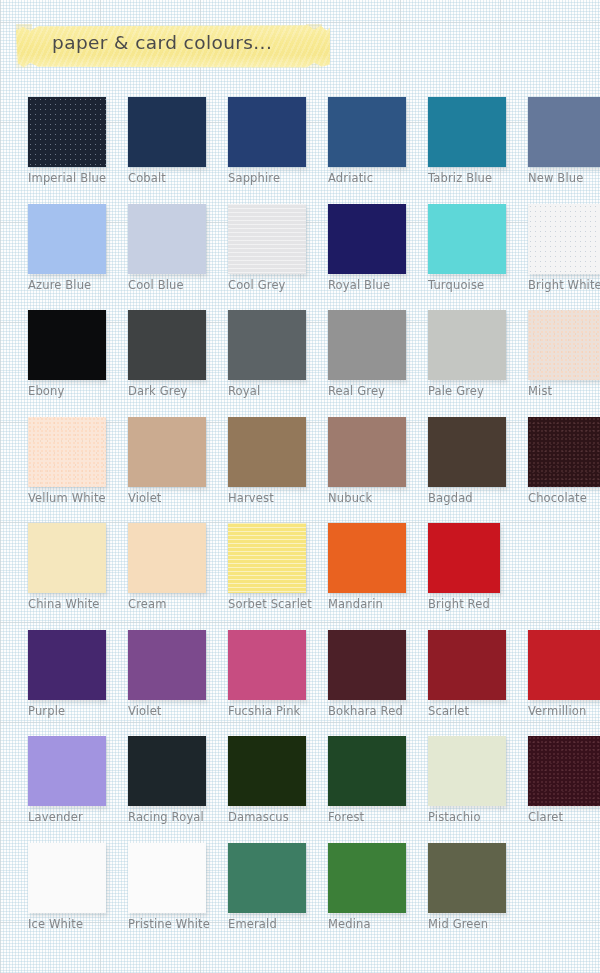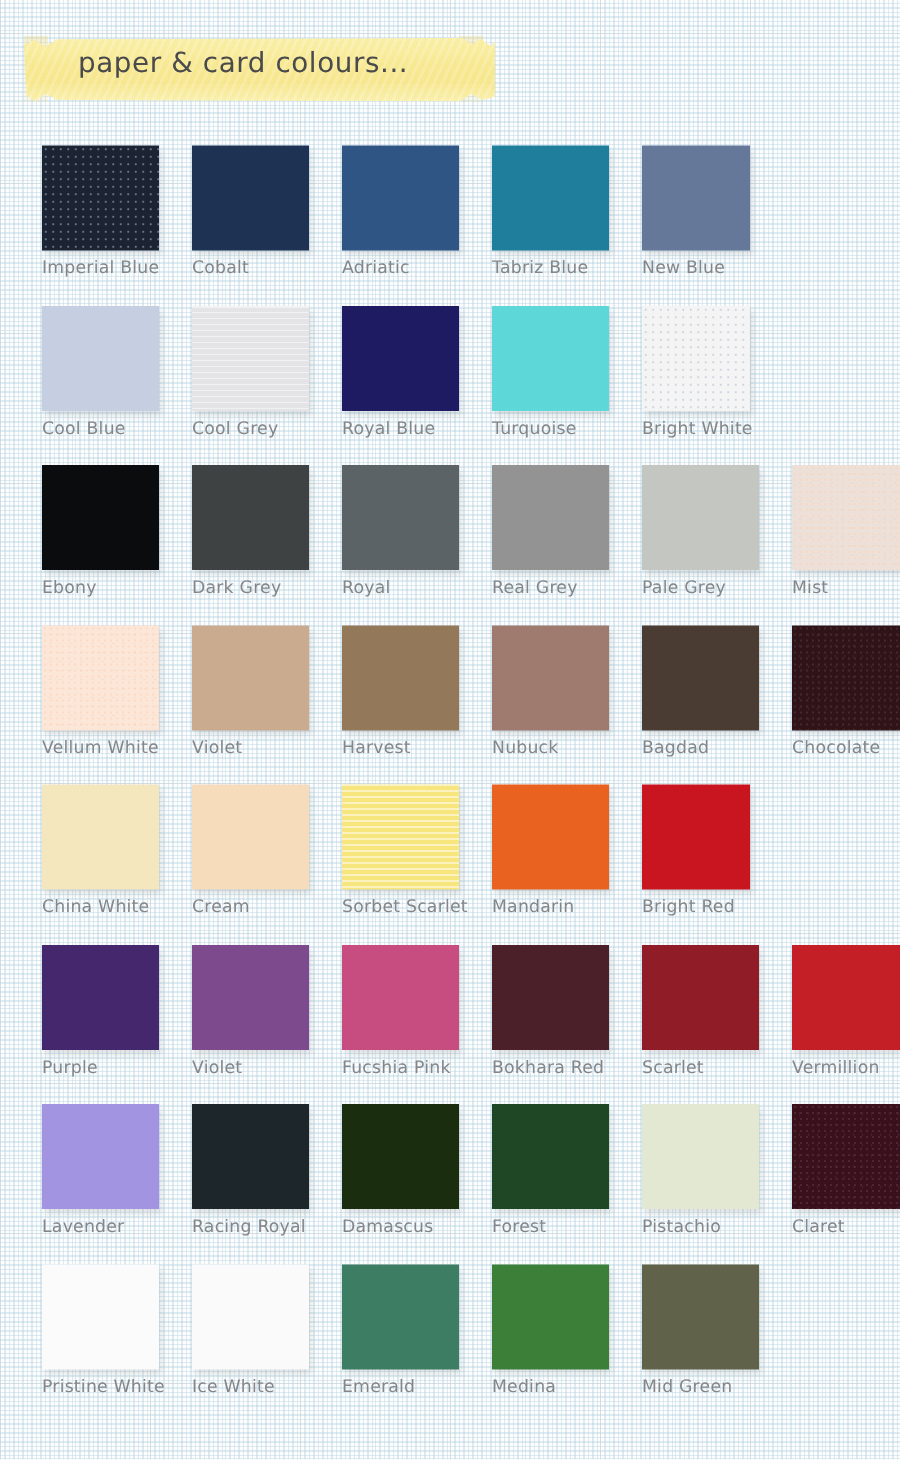--- a/index.html
+++ b/index.html
@@ -192,34 +192,42 @@
     <div class="swatch-row">
       <div class="swatch-cell">
         <div class="swatch-chip tex-dots" style="background-color: rgb(28, 36, 51);"></div>
         <div class="swatch-label">Imperial Blue</div>
       </div>
       <div class="swatch-cell">
         <div class="swatch-chip " style="background-color: rgb(30, 51, 84);"></div>
         <div class="swatch-label">Cobalt</div>
       </div>
       <div class="swatch-cell">
+        <div class="swatch-chip " style="background-color: rgb(37, 63, 115);"></div>
+        <div class="swatch-label">Sapphire</div>
+      </div>
+      <div class="swatch-cell">
         <div class="swatch-chip " style="background-color: rgb(46, 85, 132);"></div>
         <div class="swatch-label">Adriatic</div>
       </div>
       <div class="swatch-cell">
         <div class="swatch-chip " style="background-color: rgb(31, 126, 156);"></div>
         <div class="swatch-label">Tabriz Blue</div>
       </div>
       <div class="swatch-cell">
         <div class="swatch-chip  narrow" style="background-color: rgb(101, 120, 154);"></div>
         <div class="swatch-label">New Blue</div>
       </div>
     </div>
     <div class="swatch-row">
       <div class="swatch-cell">
+        <div class="swatch-chip " style="background-color: rgb(164, 193, 239);"></div>
+        <div class="swatch-label">Azure Blue</div>
+      </div>
+      <div class="swatch-cell">
         <div class="swatch-chip " style="background-color: rgb(198, 207, 226);"></div>
         <div class="swatch-label">Cool Blue</div>
       </div>
       <div class="swatch-cell">
         <div class="swatch-chip tex-lines" style="background-color: rgb(228, 228, 230);"></div>
         <div class="swatch-label">Cool Grey</div>
       </div>
       <div class="swatch-cell">
         <div class="swatch-chip " style="background-color: rgb(30, 27, 99);"></div>
         <div class="swatch-label">Royal Blue</div>
@@ -354,28 +362,28 @@
         <div class="swatch-chip " style="background-color: rgb(227, 232, 210);"></div>
         <div class="swatch-label">Pistachio</div>
       </div>
       <div class="swatch-cell">
         <div class="swatch-chip tex-dark-speck narrow" style="background-color: rgb(56, 17, 28);"></div>
         <div class="swatch-label">Claret</div>
       </div>
     </div>
     <div class="swatch-row">
       <div class="swatch-cell">
+        <div class="swatch-chip " style="background-color: rgb(250, 250, 250);"></div>
+        <div class="swatch-label">Ice White</div>
+      </div>
+      <div class="swatch-cell">
         <div class="swatch-chip " style="background-color: rgb(251, 251, 251);"></div>
         <div class="swatch-label">Pristine White</div>
       </div>
       <div class="swatch-cell">
-        <div class="swatch-chip " style="background-color: rgb(250, 250, 250);"></div>
-        <div class="swatch-label">Ice White</div>
-      </div>
-      <div class="swatch-cell">
         <div class="swatch-chip " style="background-color: rgb(61, 125, 99);"></div>
         <div class="swatch-label">Emerald</div>
       </div>
       <div class="swatch-cell">
         <div class="swatch-chip " style="background-color: rgb(60, 127, 56);"></div>
         <div class="swatch-label">Medina</div>
       </div>
       <div class="swatch-cell">
         <div class="swatch-chip " style="background-color: rgb(96, 99, 74);"></div>
         <div class="swatch-label">Mid Green</div>

